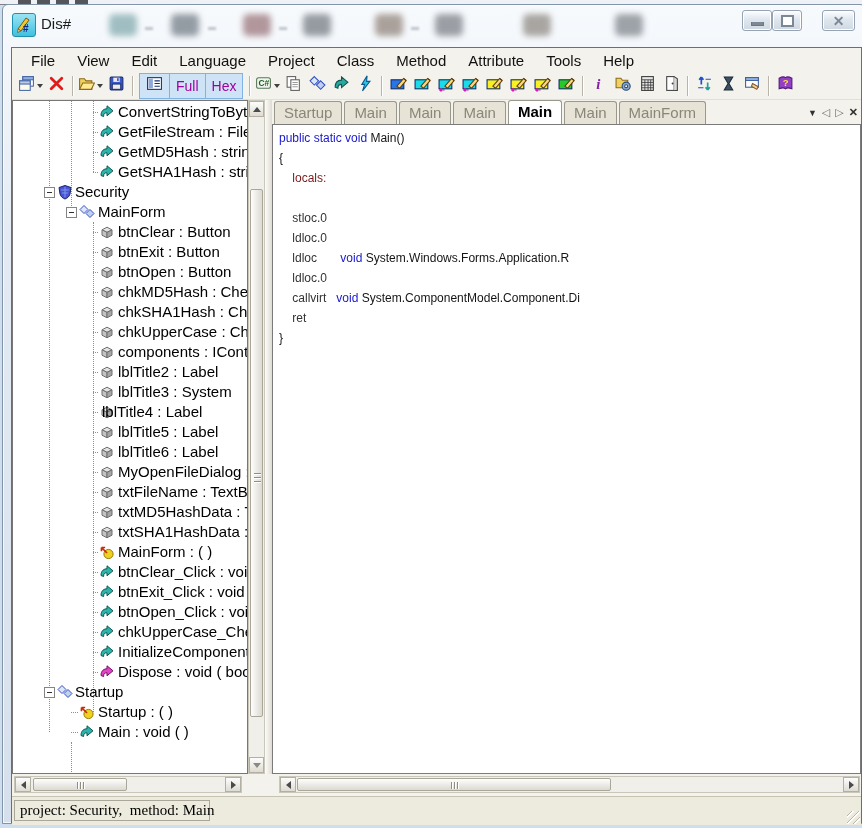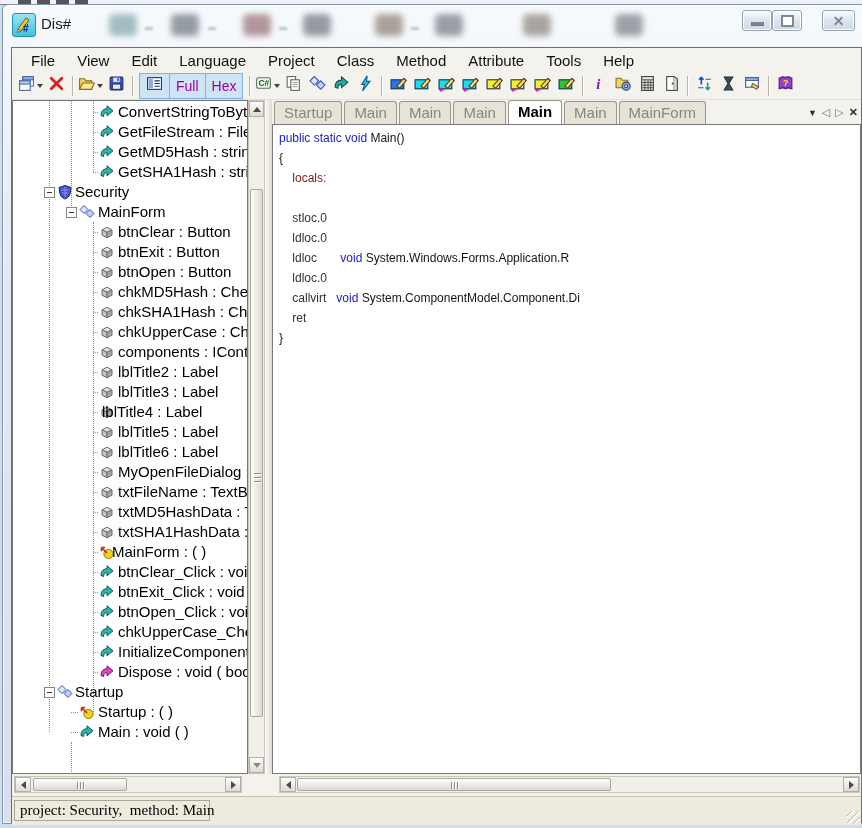--- a/index.html
+++ b/index.html
@@ -467,21 +467,21 @@
                   </svg></span>
                 <span class="tree-label" style="left: 105px;">lblTitle2 : Label</span>
               </div>
               <div class="tree-row">
                 <div class="tree-stub" style="left: 80px; width: 5px; top: 10px;"></div>
                 <span class="tree-icon" style="left: 86px;"><svg width="16" height="16" viewBox="0 0 16 16">
                     <path d="M3 5.8 L8 3.2 L13 5.8 L8 8.4 Z" fill="#e2e2e2" stroke="#6e6e6e"></path>
                     <path d="M3 5.8 L8 8.4 L8 13.8 L3 11.2 Z" fill="#c4c4c4" stroke="#6e6e6e"></path>
                     <path d="M13 5.8 L8 8.4 L8 13.8 L13 11.2 Z" fill="#a6a6a6" stroke="#6e6e6e"></path>
                   </svg></span>
-                <span class="tree-label" style="left: 105px;">lblTitle3 : Label</span>
+                <span class="tree-label" style="left: 105px;">lblTitle3 : System</span>
               </div>
               <div class="tree-row">
                 <div class="tree-stub" style="left: 80px; width: 5px; top: 10px;"></div>
                 <span class="tree-icon" style="left: 86px;"><svg width="16" height="16" viewBox="0 0 16 16">
                     <path d="M3 5.8 L8 3.2 L13 5.8 L8 8.4 Z" fill="#e2e2e2" stroke="#6e6e6e"></path>
                     <path d="M3 5.8 L8 8.4 L8 13.8 L3 11.2 Z" fill="#c4c4c4" stroke="#6e6e6e"></path>
                     <path d="M13 5.8 L8 8.4 L8 13.8 L13 11.2 Z" fill="#a6a6a6" stroke="#6e6e6e"></path>
                   </svg></span>
                 <span class="tree-label" style="left: 89px;">lblTitle4 : Label</span>
               </div>
@@ -538,21 +538,21 @@
                     <path d="M13 5.8 L8 8.4 L8 13.8 L13 11.2 Z" fill="#a6a6a6" stroke="#6e6e6e"></path>
                   </svg></span>
                 <span class="tree-label" style="left: 105px;">txtSHA1HashData : Te</span>
               </div>
               <div class="tree-row">
                 <div class="tree-stub" style="left: 80px; width: 5px; top: 10px;"></div>
                 <span class="tree-icon" style="left: 86px;"><svg width="16" height="16" viewBox="0 0 16 16">
                     <circle cx="9.5" cy="10" r="4.6" fill="#f0d020" stroke="#967c08"></circle>
                     <path d="M8 9 L2.5 3.5 M2.5 3.5 L2.5 7.2 M2.5 3.5 L6.2 3.5" stroke="#c42c08" stroke-width="1.7" fill="none"></path>
                   </svg></span>
-                <span class="tree-label" style="left: 99px; text-align: center;">MainForm : ( )</span>
+                <span class="tree-label" style="left: 105px; text-align: center;">MainForm : ( )</span>
               </div>
               <div class="tree-row">
                 <div class="tree-stub" style="left: 80px; width: 5px; top: 10px;"></div>
                 <span class="tree-icon" style="left: 86px;"><svg width="16" height="16" viewBox="0 0 16 16">
                     <path d="M2 11.5 C2 6.5 5 4.8 8 4.8 L8 1.8 L14 6.8 L8 11.8 L8 8.8 C5.6 8.8 4.6 9.6 4.6 12.5 Z" fill="#2ab4ac" stroke="#0c5850"></path>
                   </svg></span>
                 <span class="tree-label" style="left: 105px;">btnClear_Click : void (</span>
               </div>
               <div class="tree-row">
                 <div class="tree-stub" style="left: 80px; width: 5px; top: 10px;"></div>

